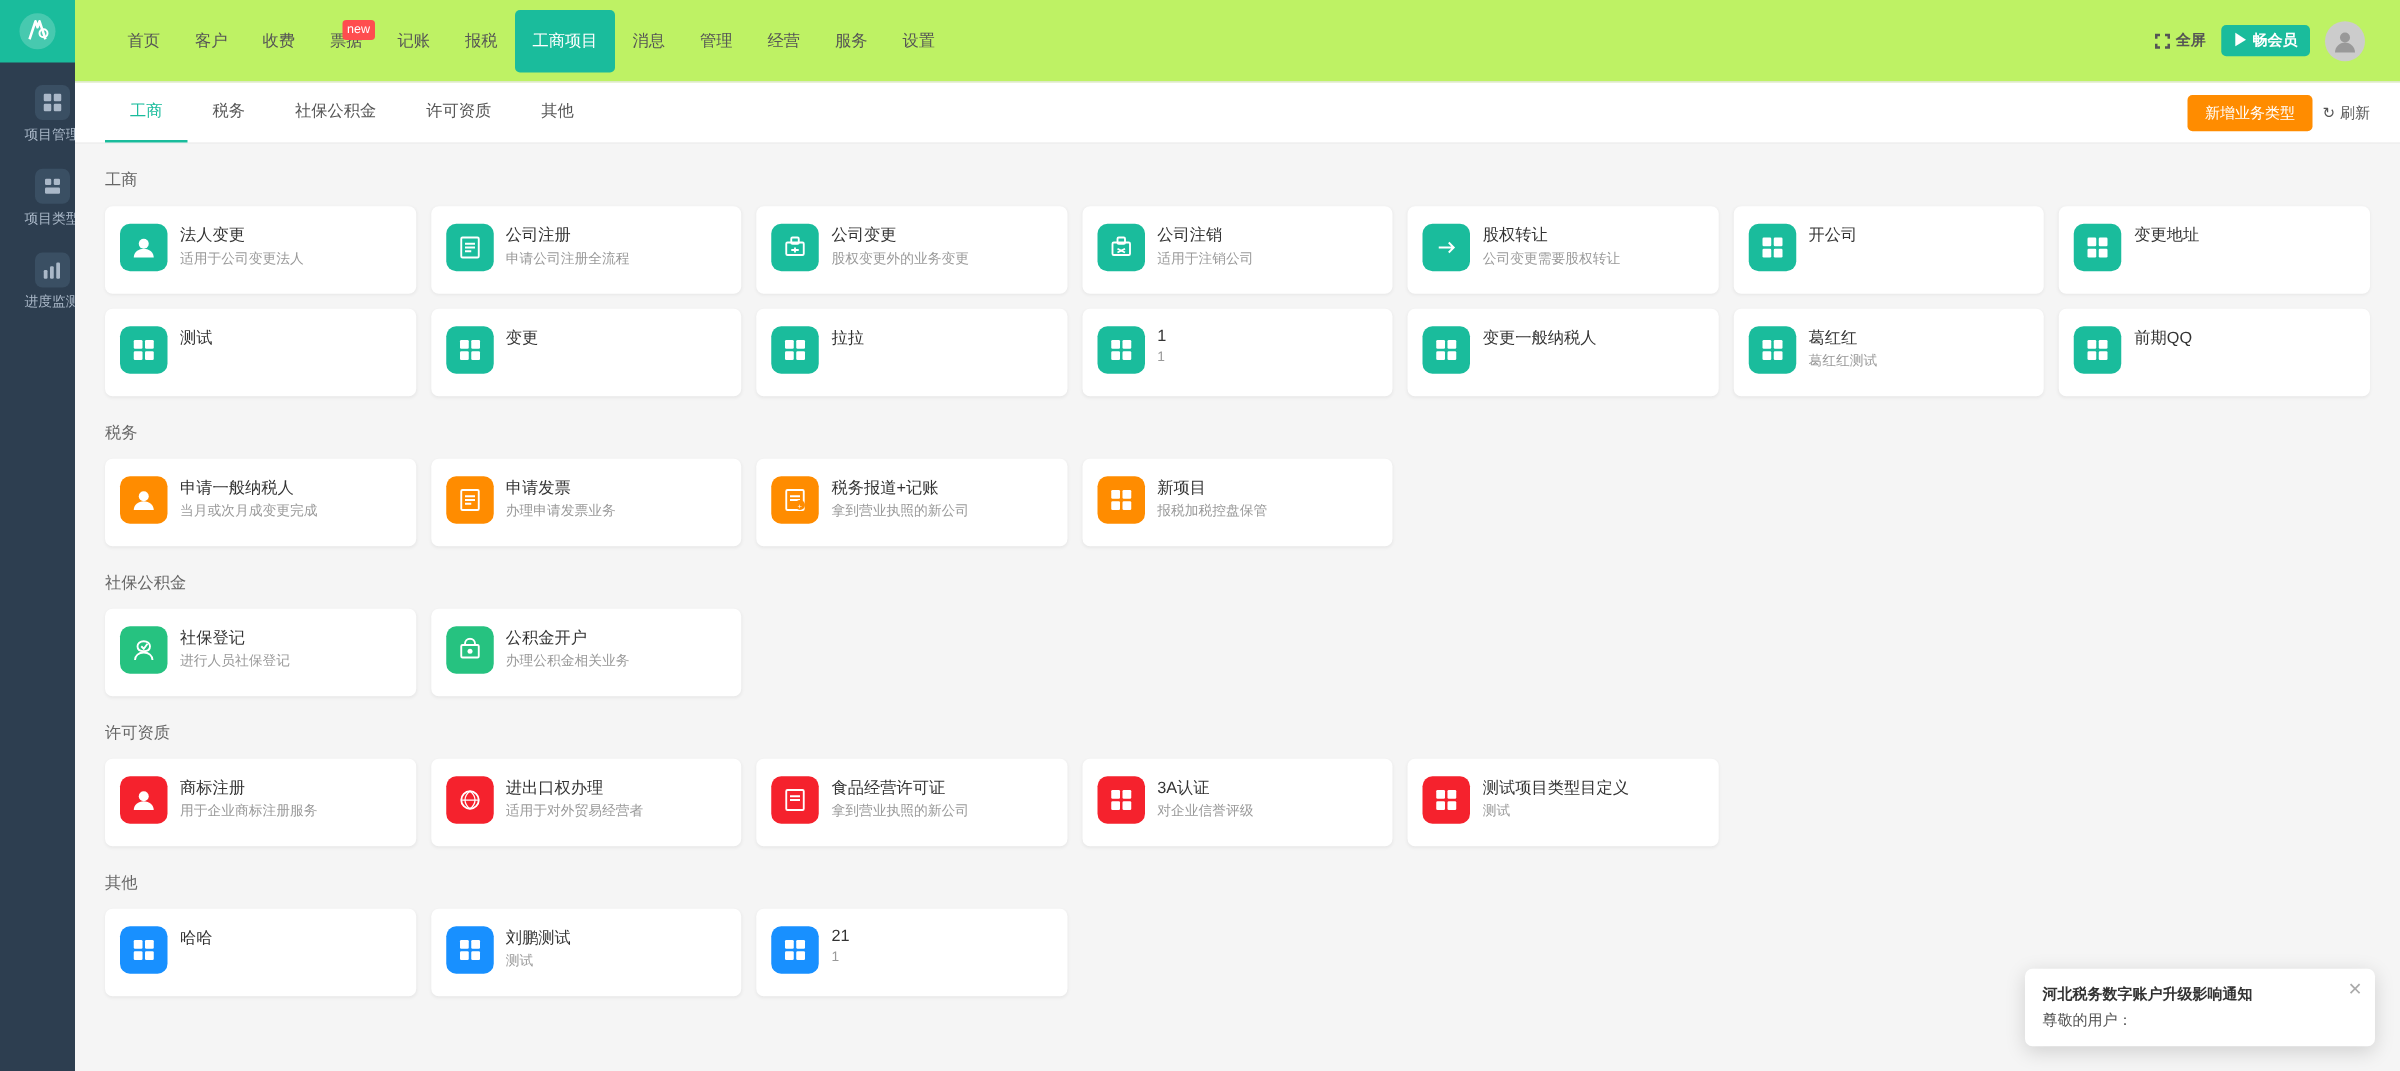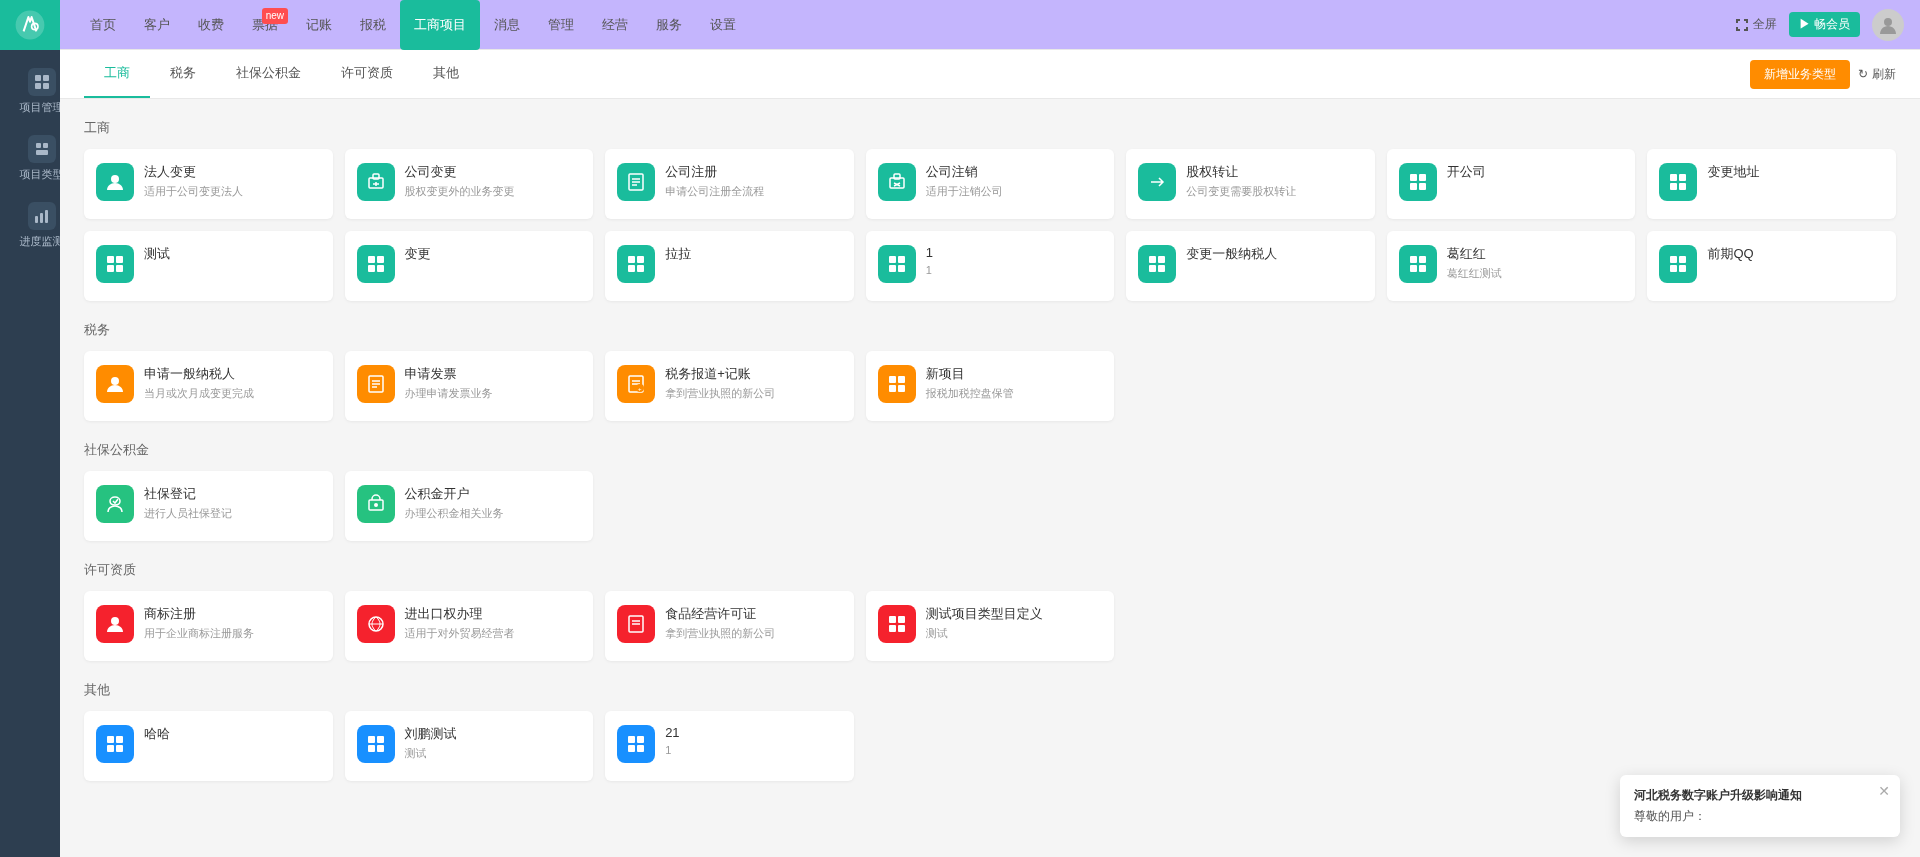--- a/index.html
+++ b/index.html
@@ -44,25 +44,25 @@
     }
 
     
     .main-content {
       flex: 1;
       display: flex;
       flex-direction: column;
       overflow: hidden;
     }
     .topnav {
-      background: #c4b5fd;
-      height: 50px;
+      background: #bef264;
+      height: 66px;
       display: flex;
       align-items: center;
-      padding: 0 16px;
+      padding: 0 28px;
       border-bottom: 1px solid #e8e8e8;
       flex-shrink: 0;
     }
     .topnav-item {
       padding: 0 14px;
       height: 50px;
       display: flex;
       align-items: center;
       font-size: 13px;
       color: #555;
@@ -83,20 +83,21 @@
       font-size: 10px;
       padding: 0 4px;
       border-radius: 3px;
       line-height: 16px;
     }
     .topnav-right {
       margin-left: auto;
       display: flex;
       align-items: center;
       gap: 12px;
+      font-weight: bold;
     }
     .topnav-right-btn {
       display: flex; align-items: center; gap: 4px;
       font-size: 12px; color: #555; cursor: pointer;
     }
     .vip-btn {
       background: #1abc9c;
       color: #fff;
       padding: 4px 10px;
       border-radius: 4px;
@@ -403,43 +404,43 @@
               </svg>
           </div>
           <div class="card-info">
             <div class="card-title">法人变更</div>
             <div class="card-desc">适用于公司变更法人</div>
           </div>
         </div>
         <div class="card">
           <div class="card-icon ic-teal">
             <svg width="20" height="20" viewBox="0 0 20 20" fill="white">
+                <rect x="3" y="2" width="14" height="16" rx="1" fill="none" stroke="white" stroke-width="1.5"></rect>
+                <line x1="6" y1="7" x2="14" y2="7" stroke="white" stroke-width="1.5"></line>
+                <line x1="6" y1="10" x2="14" y2="10" stroke="white" stroke-width="1.5"></line>
+                <line x1="6" y1="13" x2="11" y2="13" stroke="white" stroke-width="1.5"></line>
+              </svg>
+          </div>
+          <div class="card-info">
+            <div class="card-title">公司注册</div>
+            <div class="card-desc">申请公司注册全流程</div>
+          </div>
+        </div>
+        <div class="card">
+          <div class="card-icon ic-teal">
+            <svg width="20" height="20" viewBox="0 0 20 20" fill="white">
                 <rect x="3" y="6" width="14" height="10" rx="1" fill="none" stroke="white" stroke-width="1.5"></rect>
                 <rect x="7" y="2" width="6" height="5" rx="1" fill="none" stroke="white" stroke-width="1.5"></rect>
                 <line x1="10" y1="10" x2="10" y2="14" stroke="white" stroke-width="1.5"></line>
                 <line x1="7" y1="12" x2="13" y2="12" stroke="white" stroke-width="1.5"></line>
               </svg>
           </div>
           <div class="card-info">
             <div class="card-title">公司变更</div>
             <div class="card-desc">股权变更外的业务变更</div>
-          </div>
-        </div>
-        <div class="card">
-          <div class="card-icon ic-teal">
-            <svg width="20" height="20" viewBox="0 0 20 20" fill="white">
-                <rect x="3" y="2" width="14" height="16" rx="1" fill="none" stroke="white" stroke-width="1.5"></rect>
-                <line x1="6" y1="7" x2="14" y2="7" stroke="white" stroke-width="1.5"></line>
-                <line x1="6" y1="10" x2="14" y2="10" stroke="white" stroke-width="1.5"></line>
-                <line x1="6" y1="13" x2="11" y2="13" stroke="white" stroke-width="1.5"></line>
-              </svg>
-          </div>
-          <div class="card-info">
-            <div class="card-title">公司注册</div>
-            <div class="card-desc">申请公司注册全流程</div>
           </div>
         </div>
         <div class="card">
           <div class="card-icon ic-teal">
             <svg width="20" height="20" viewBox="0 0 20 20" fill="white">
                 <rect x="3" y="6" width="14" height="10" rx="1" fill="none" stroke="white" stroke-width="1.5"></rect>
                 <rect x="7" y="2" width="6" height="5" rx="1" fill="none" stroke="white" stroke-width="1.5"></rect>
                 <line x1="7" y1="11" x2="13" y2="14" stroke="white" stroke-width="1.5"></line>
                 <line x1="13" y1="11" x2="7" y2="14" stroke="white" stroke-width="1.5"></line>
               </svg>
@@ -723,20 +724,34 @@
         <div class="card">
           <div class="card-icon ic-red">
             <svg width="20" height="20" viewBox="0 0 20 20" fill="white">
                 <rect x="2" y="2" width="7" height="7" rx="1"></rect>
                 <rect x="11" y="2" width="7" height="7" rx="1"></rect>
                 <rect x="2" y="11" width="7" height="7" rx="1"></rect>
                 <rect x="11" y="11" width="7" height="7" rx="1"></rect>
               </svg>
           </div>
           <div class="card-info">
+            <div class="card-title">3A认证</div>
+            <div class="card-desc">对企业信誉评级</div>
+          </div>
+        </div>
+        <div class="card">
+          <div class="card-icon ic-red">
+            <svg width="20" height="20" viewBox="0 0 20 20" fill="white">
+                <rect x="2" y="2" width="7" height="7" rx="1"></rect>
+                <rect x="11" y="2" width="7" height="7" rx="1"></rect>
+                <rect x="2" y="11" width="7" height="7" rx="1"></rect>
+                <rect x="11" y="11" width="7" height="7" rx="1"></rect>
+              </svg>
+          </div>
+          <div class="card-info">
             <div class="card-title">测试项目类型目定义</div>
             <div class="card-desc">测试</div>
           </div>
         </div>
       </div>
 
       <div class="section-title" style="margin-top:20px">其他</div>
       <div class="cards-grid">
         <div class="card">
           <div class="card-icon ic-blue">

